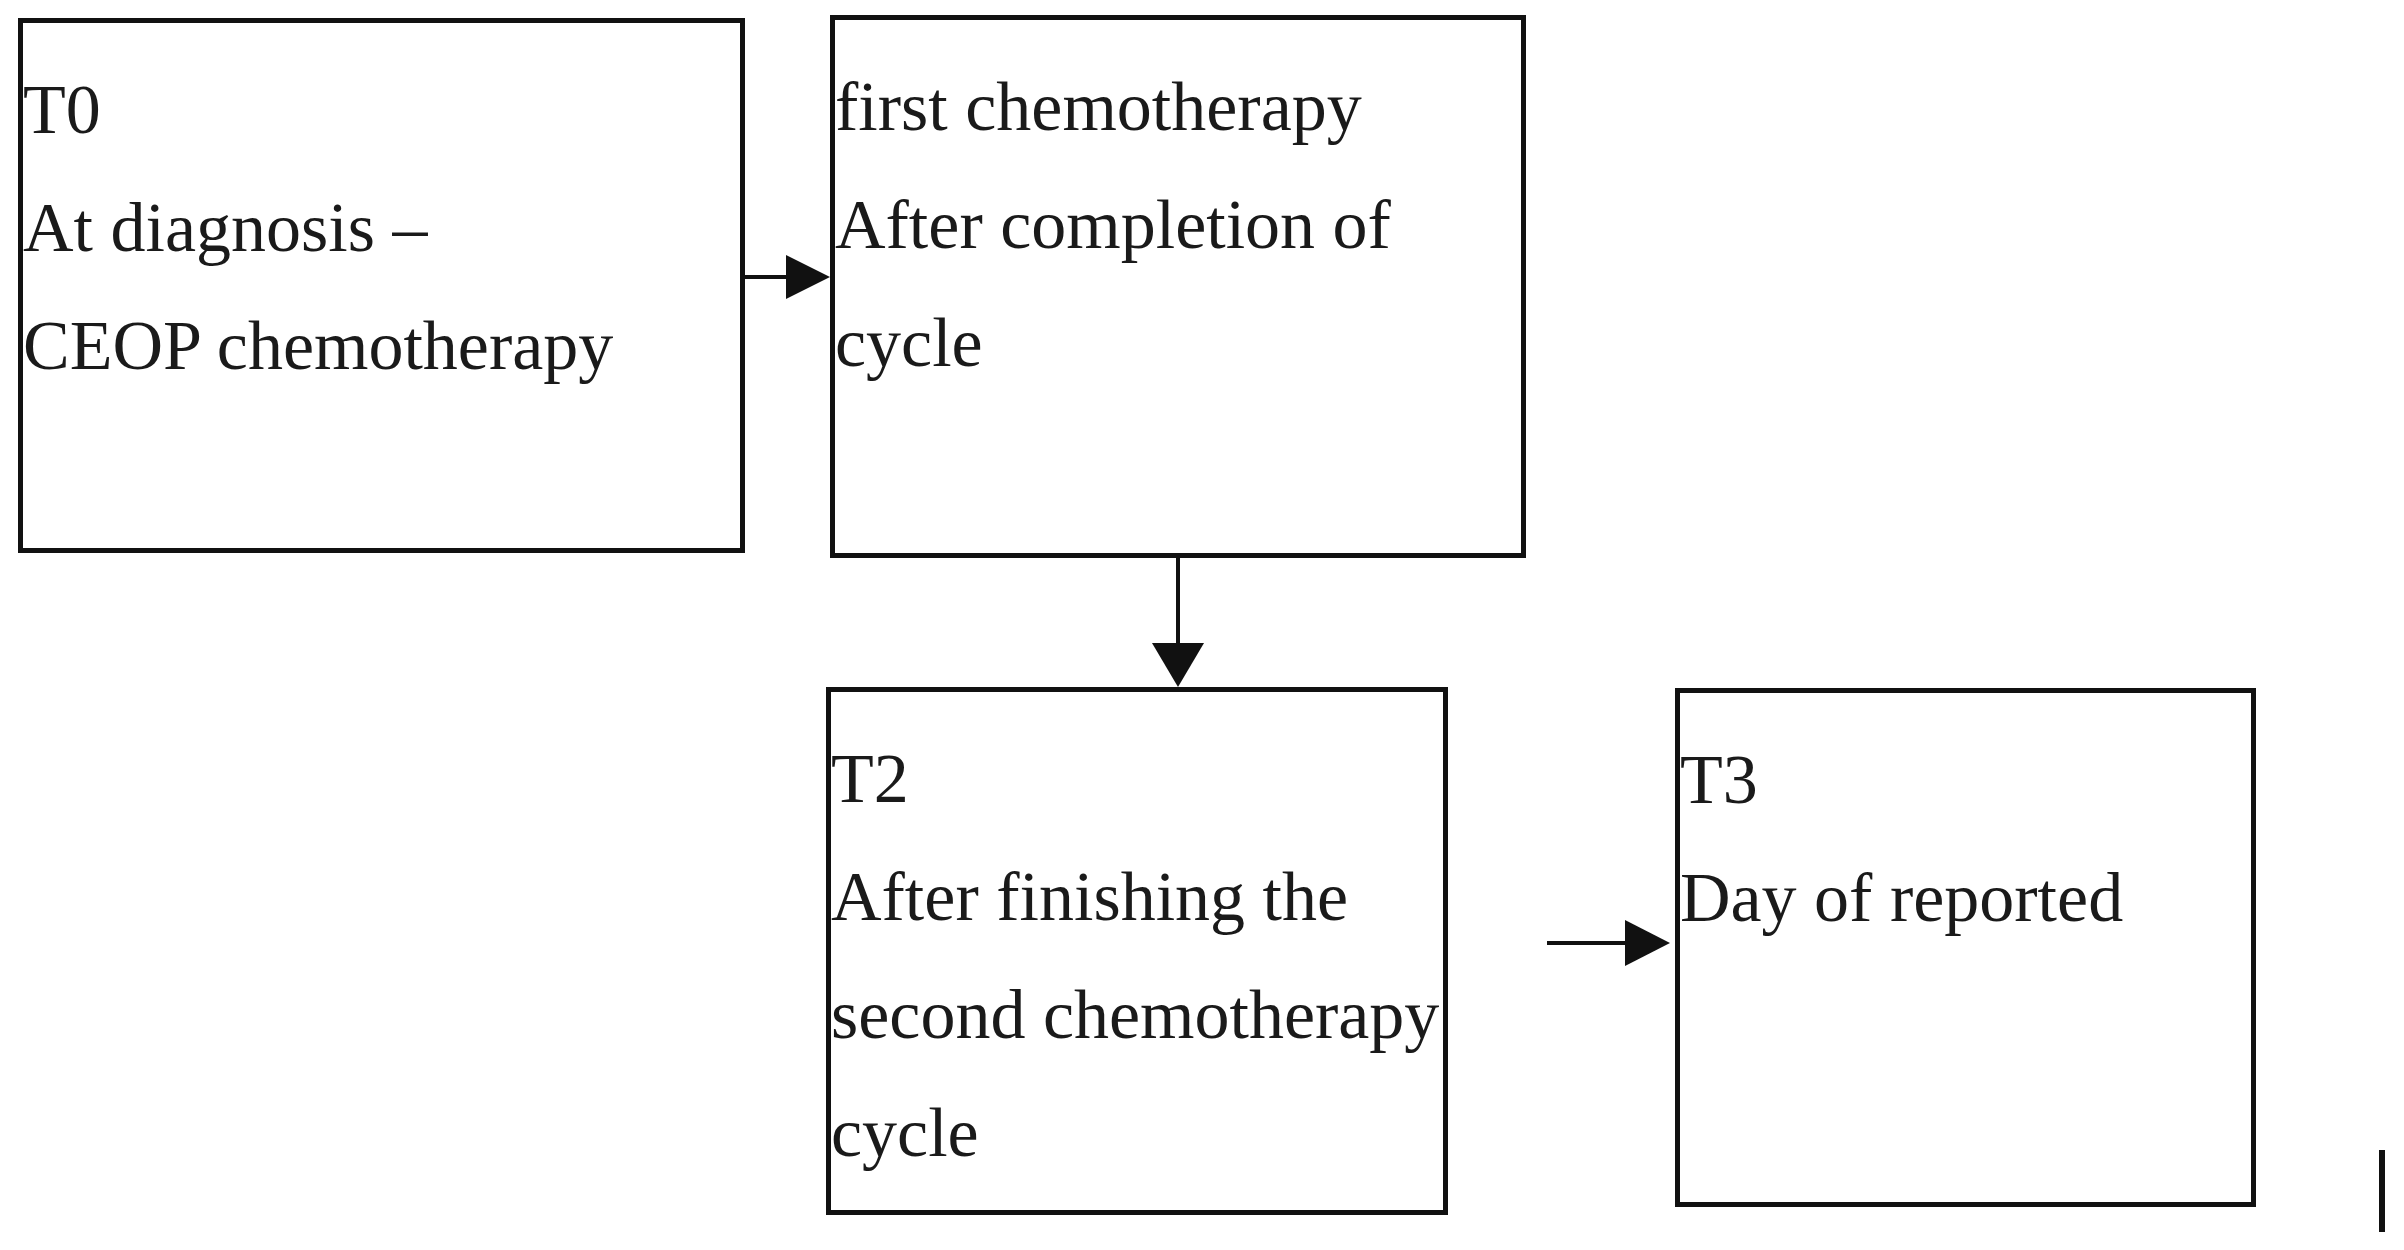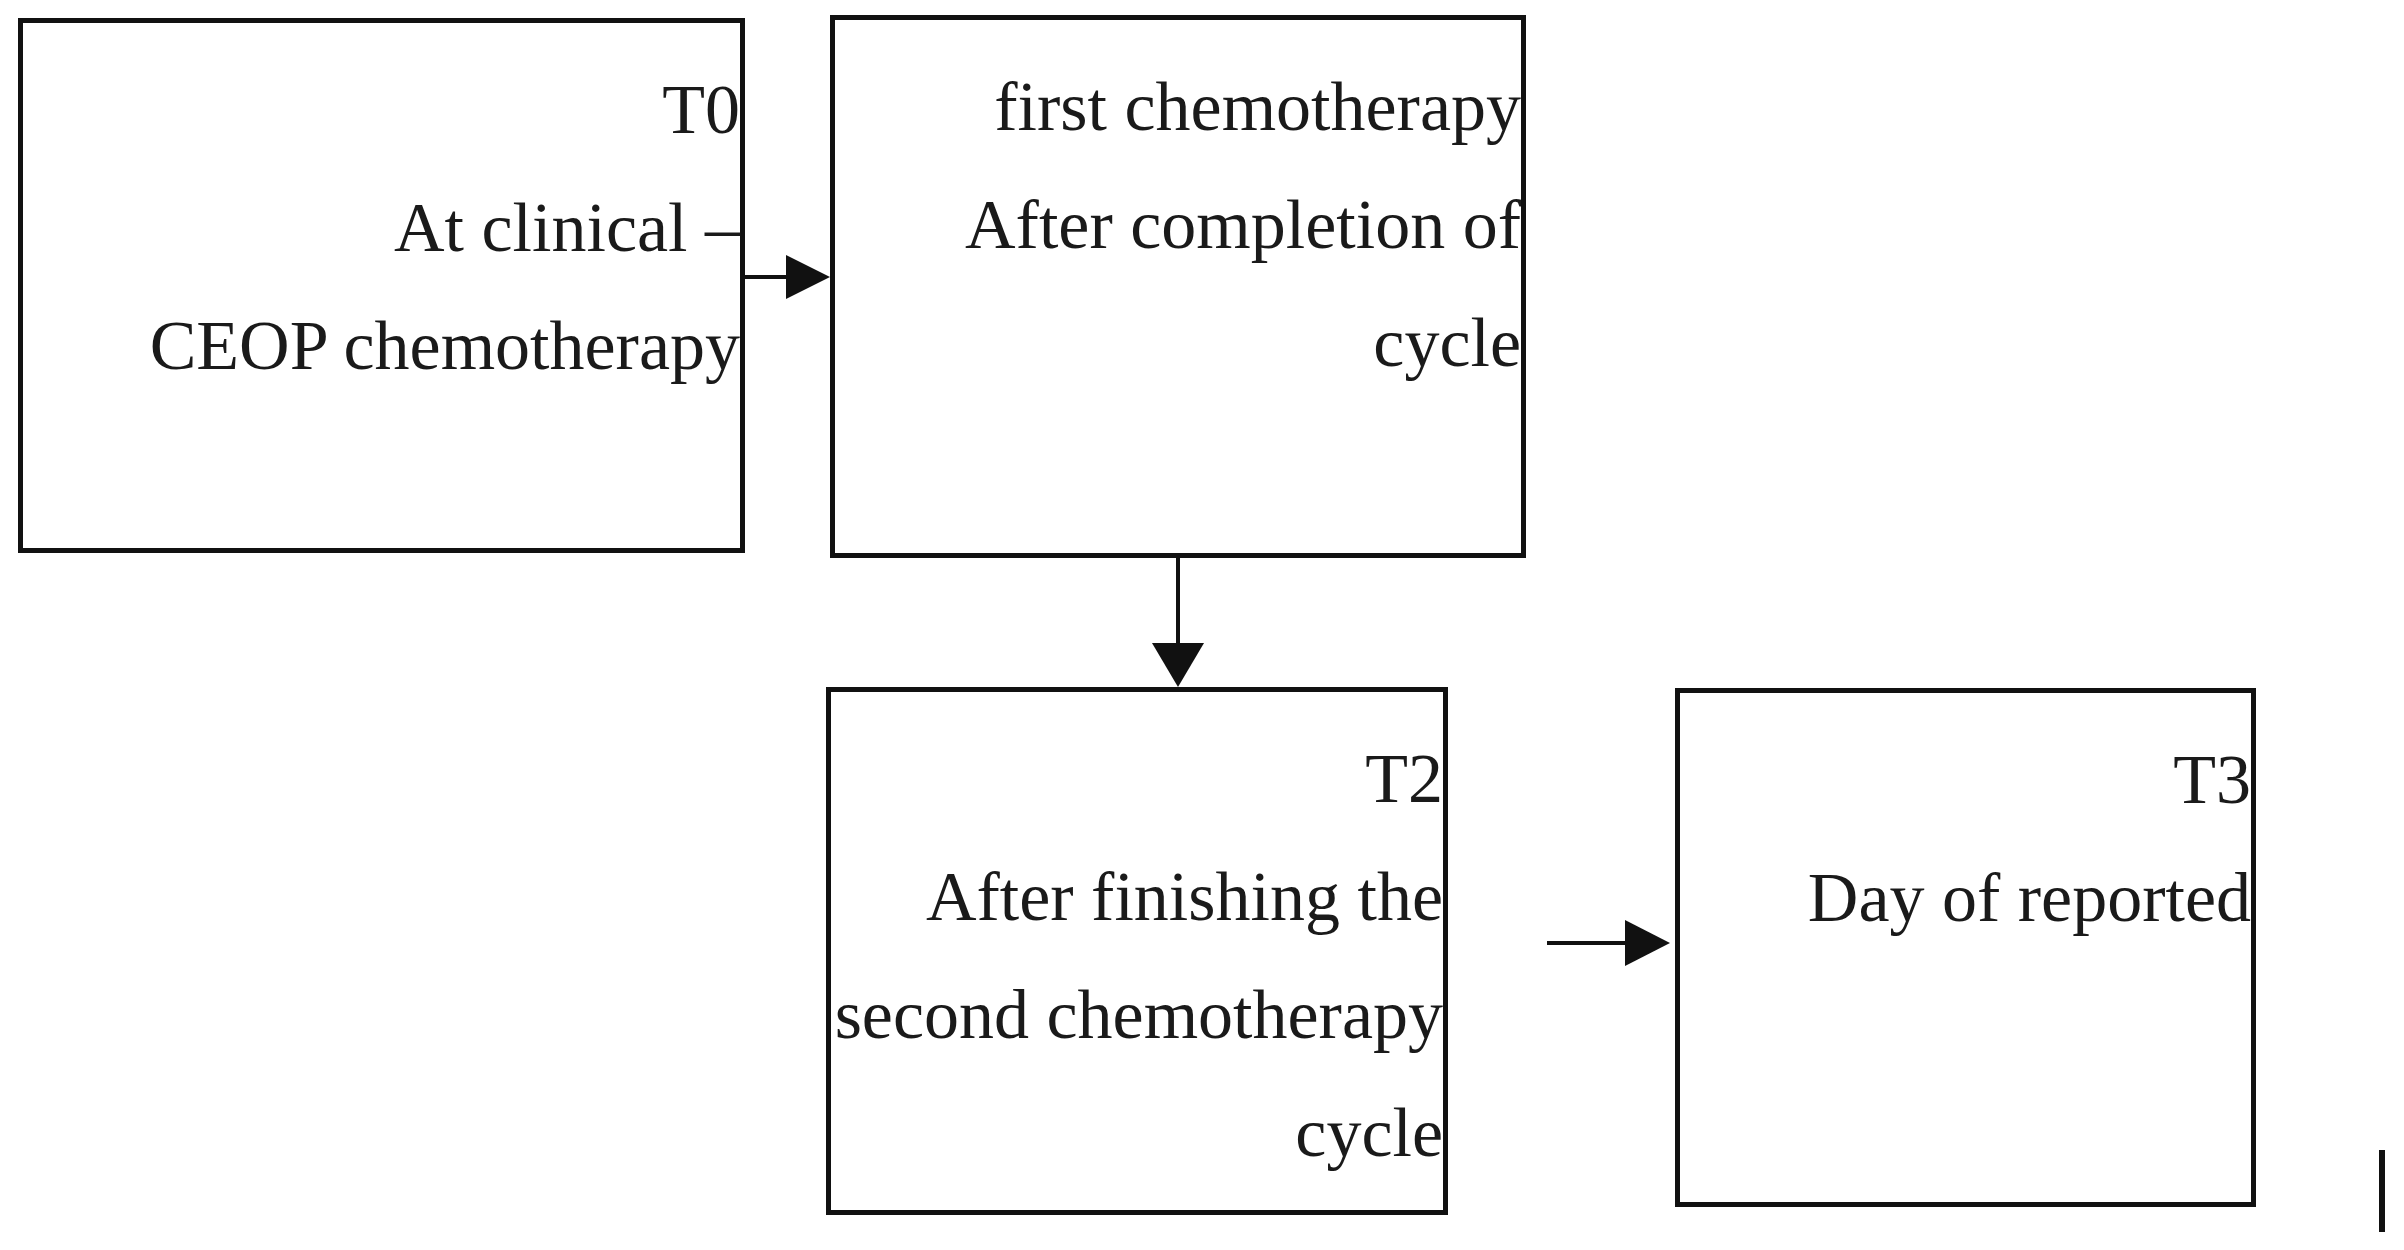--- a/index.html
+++ b/index.html
@@ -14,21 +14,21 @@
     background: #ffffff;
     overflow: hidden;
     font-family: "Liberation Serif", "DejaVu Serif", serif;
     color: #1a1a1a;
   }
   .flowbox {
     position: absolute;
     box-sizing: border-box;
     border: 5px solid #111111;
     background: #ffffff;
-    text-align: right;
+    text-align: left;
     font-size: 70px;
     line-height: 118px;
     padding-top: 28px;
   }
   .flowbox .line {
     display: block;
     white-space: nowrap;
   }
   #box-t0 { left: 18px;   top: 18px;  width: 727px; height: 535px; }
   #box-t1 { left: 830px;  top: 15px;  width: 696px; height: 543px; }
@@ -76,21 +76,21 @@
     background: #111111;
   }
 </style>
 </head>
 <body>
 
 <div class="canvas">
 
   <div class="flowbox" id="box-t0">
     <span class="line">T0</span>
-    <span class="line">At clinical –</span>
+    <span class="line">At diagnosis –</span>
     <span class="line">CEOP chemotherapy</span>
   </div>
 
   <div class="flowbox" id="box-t1">
     <span class="line">first chemotherapy</span>
     <span class="line">After completion of</span>
     <span class="line">cycle</span>
   </div>
 
   <div class="flowbox" id="box-t2">

